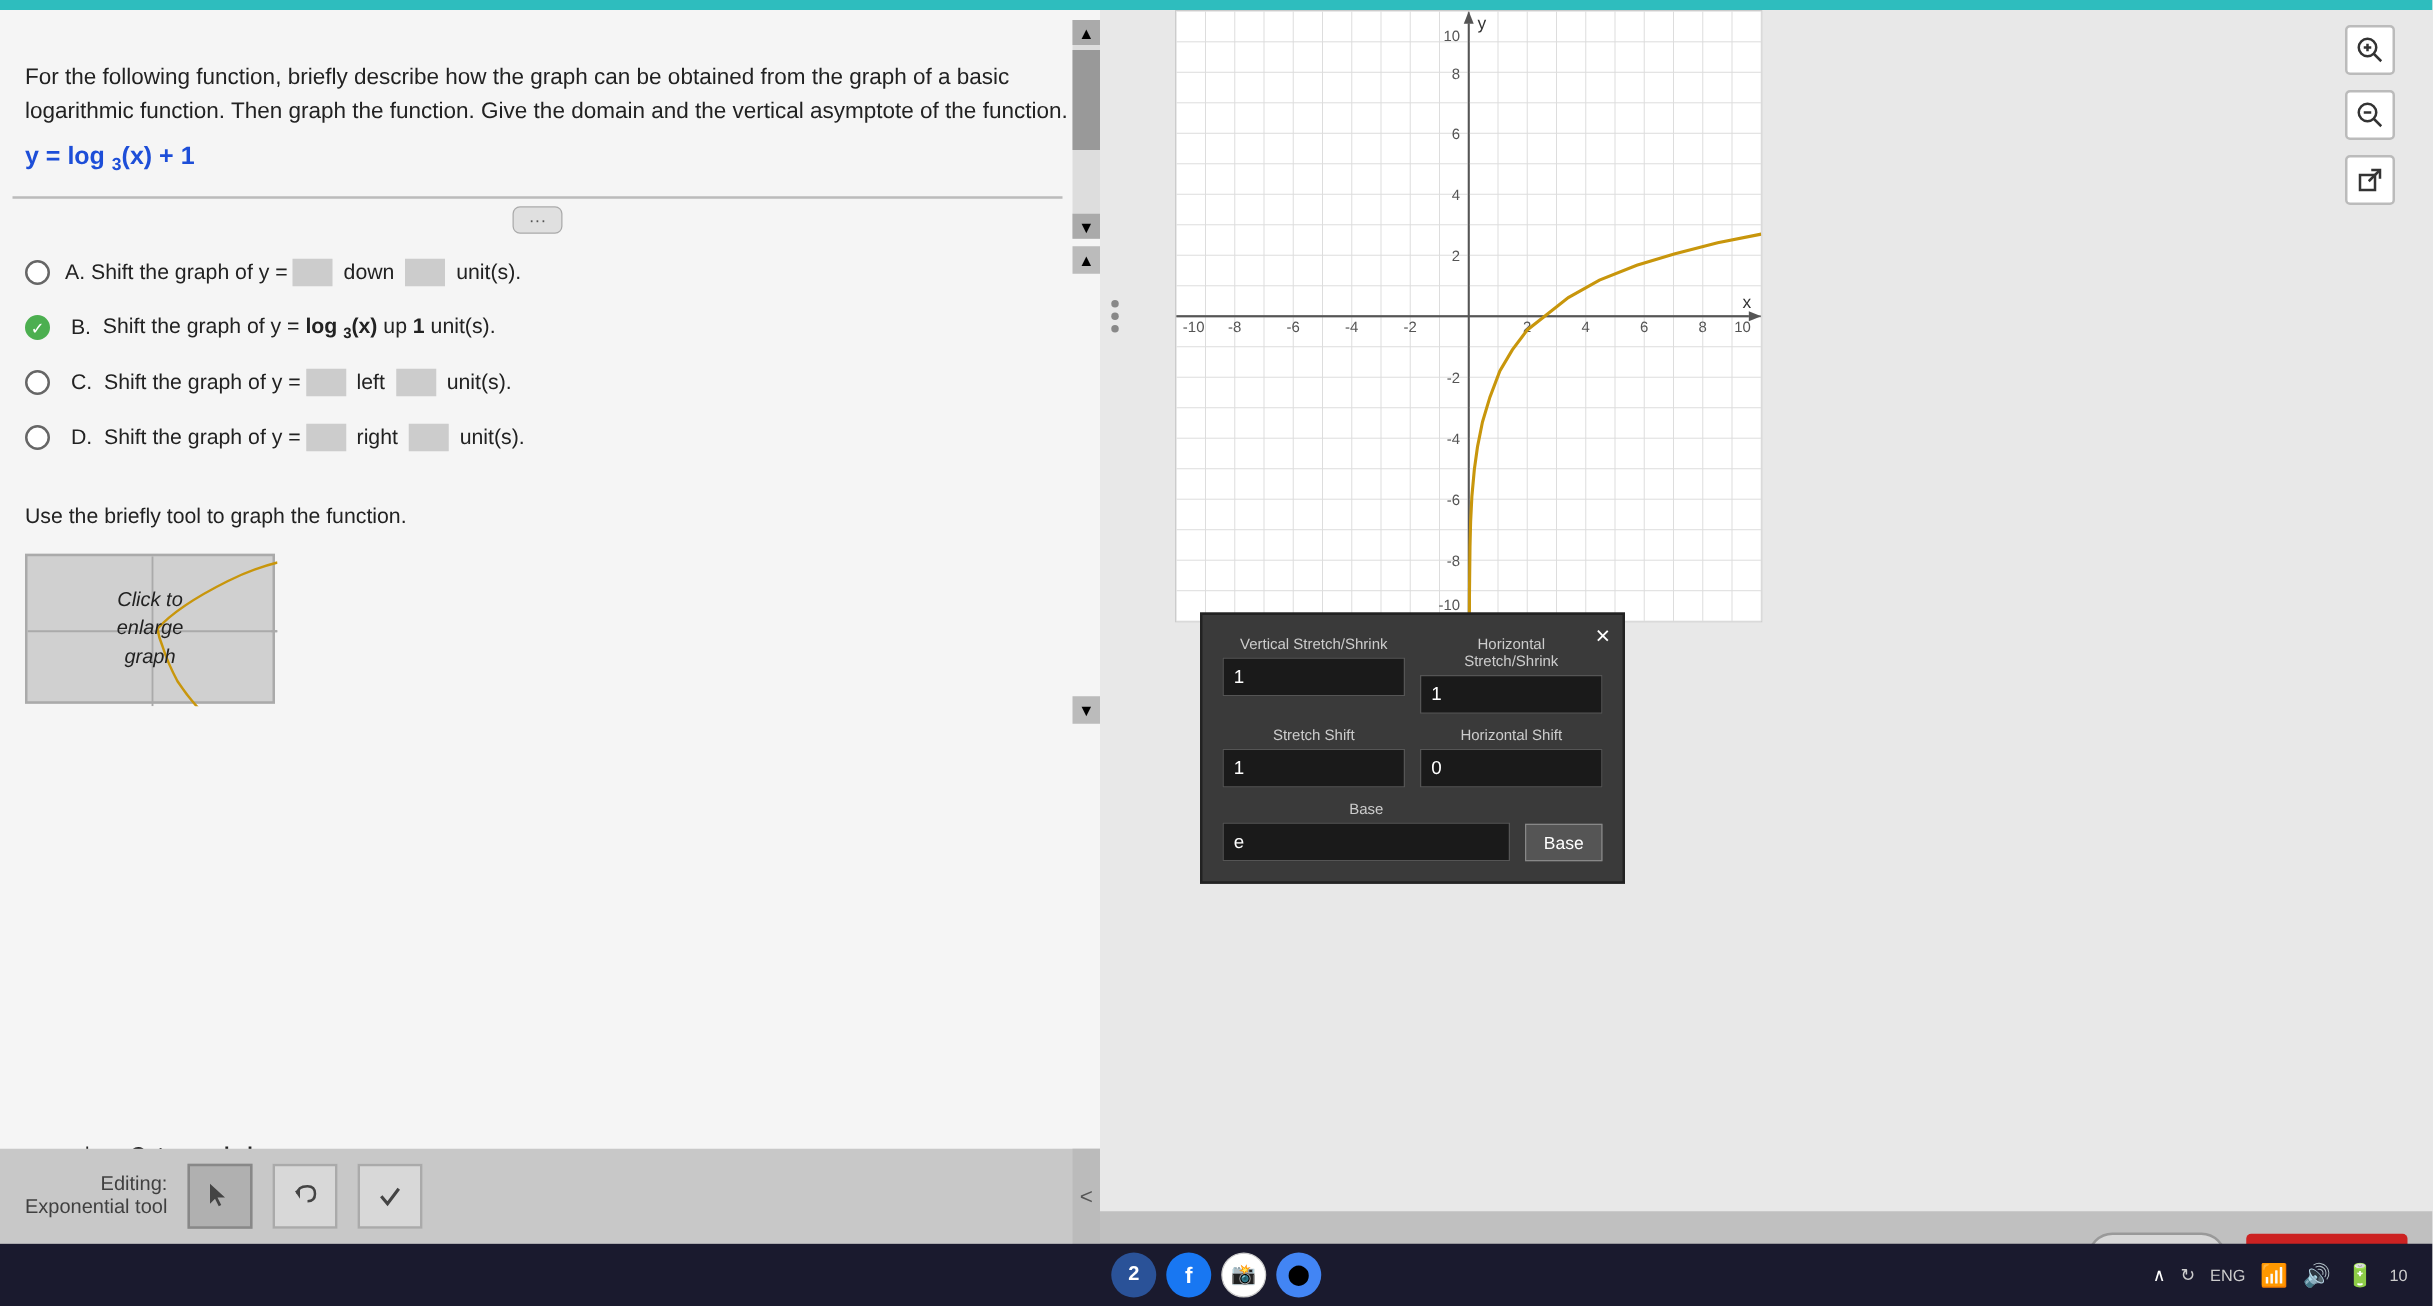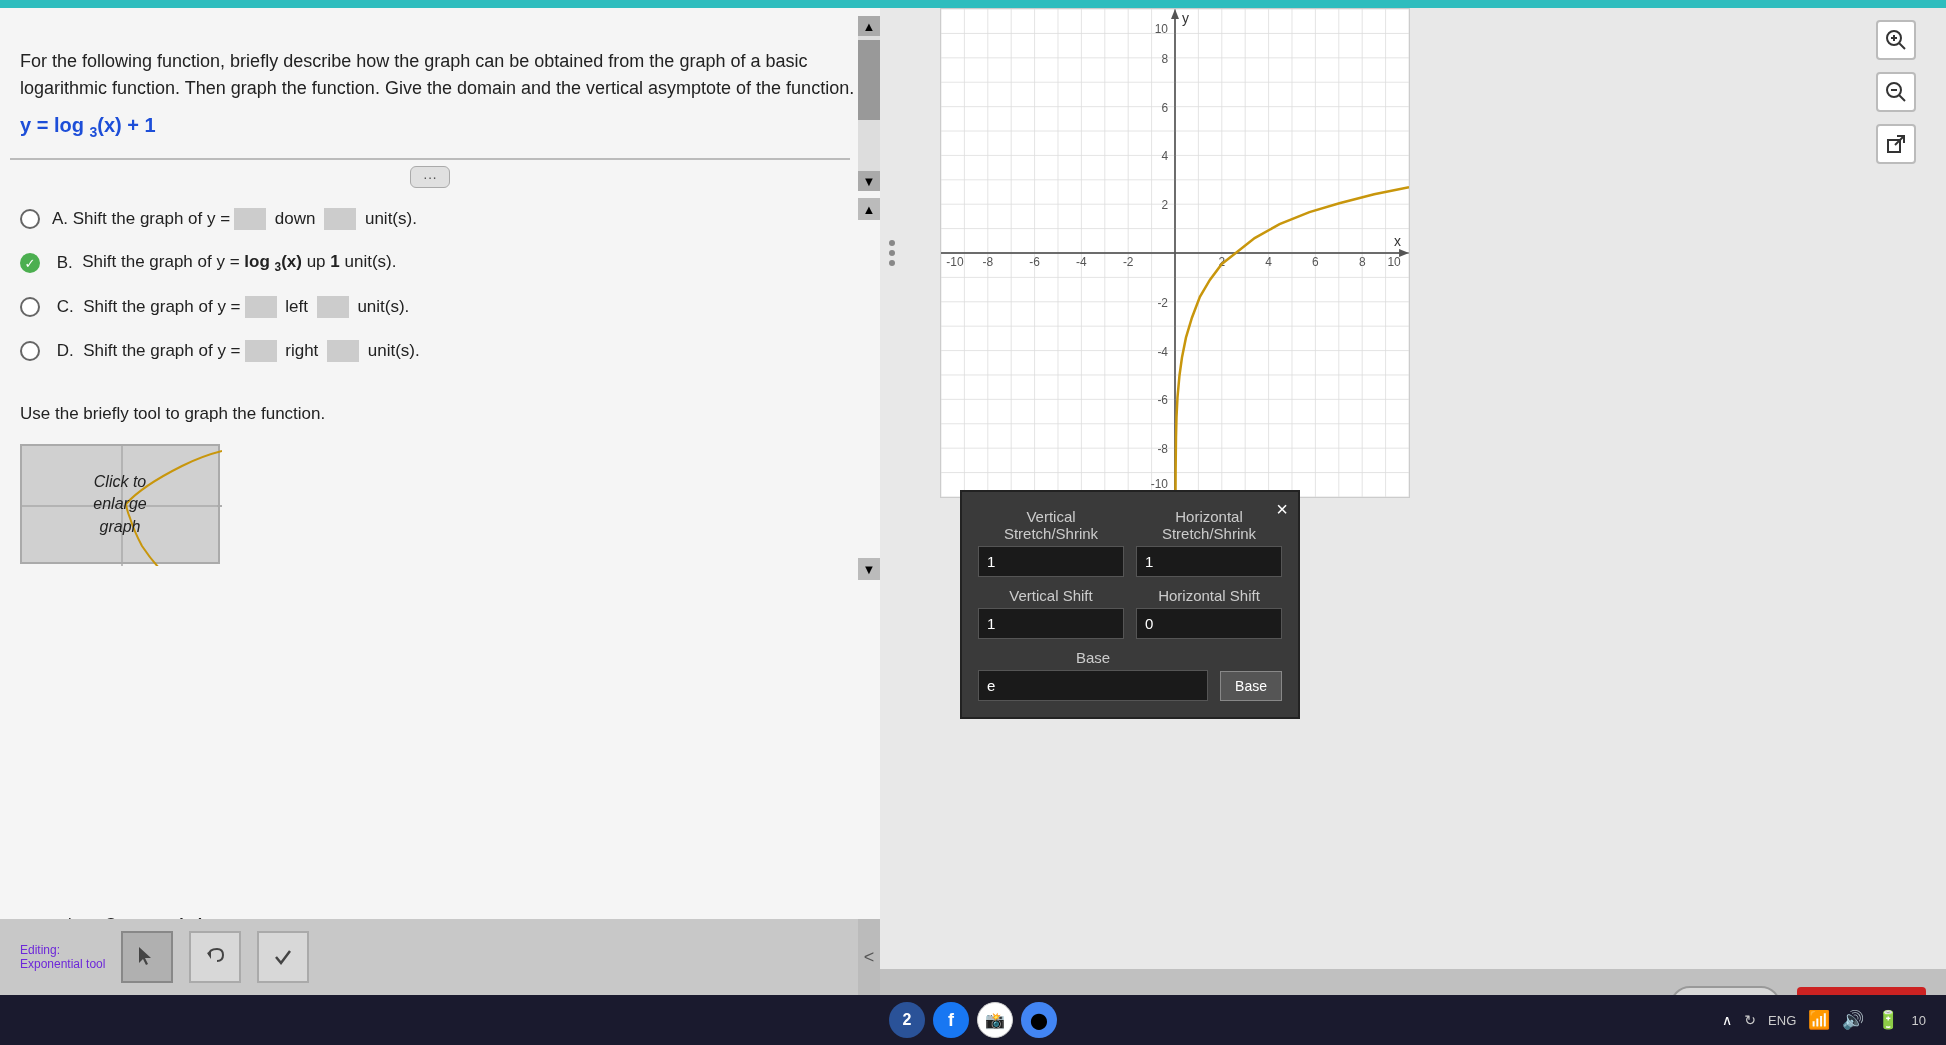--- a/index.html
+++ b/index.html
@@ -155,23 +155,23 @@
       left: 0;
       width: 880px;
       height: 76px;
       background: #c8c8c8;
       display: flex;
       align-items: center;
       padding: 0 20px;
       gap: 16px;
     }
     .editing-label {
-      font-size: 12px;
-      color: #6d28d9;
-      text-align: left;
+      font-size: 16px;
+      color: #404040;
+      text-align: right;
     }
     .tool-btn {
       width: 52px;
       height: 52px;
       background: #d8d8d8;
       border: 2px solid #aaa;
       display: flex;
       align-items: center;
       justify-content: center;
       cursor: pointer;
@@ -239,21 +239,21 @@
     .popup-row {
       display: flex;
       gap: 12px;
       margin-bottom: 10px;
     }
     .popup-field {
       flex: 1;
     }
     .popup-field-label {
       color: #ccc;
-      font-size: 15px;
+      font-size: 12px;
       margin-bottom: 4px;
       text-align: center;
     }
     .popup-input {
       width: 100%;
       background: #1a1a1a;
       border: 1px solid #555;
       color: white;
       font-size: 15px;
       padding: 6px 8px;
@@ -672,21 +672,21 @@
       <input class="popup-input" type="text" value="1" style="">
     </div>
     <div class="popup-field">
       <div class="popup-field-label">Horizontal<br>Stretch/Shrink</div>
       <input class="popup-input" type="text" value="1" style="">
     </div>
   </div>
 
   <div class="popup-row">
     <div class="popup-field">
-      <div class="popup-field-label">Vertical Shift</div>
+      <div class="popup-field-label">Stretch Shift</div>
       <input class="popup-input" type="text" value="1" style="">
     </div>
     <div class="popup-field">
       <div class="popup-field-label">Horizontal Shift</div>
       <input class="popup-input" type="text" value="0" style="">
     </div>
   </div>
 
   <div class="popup-base-row">
     <div class="popup-base-field">

